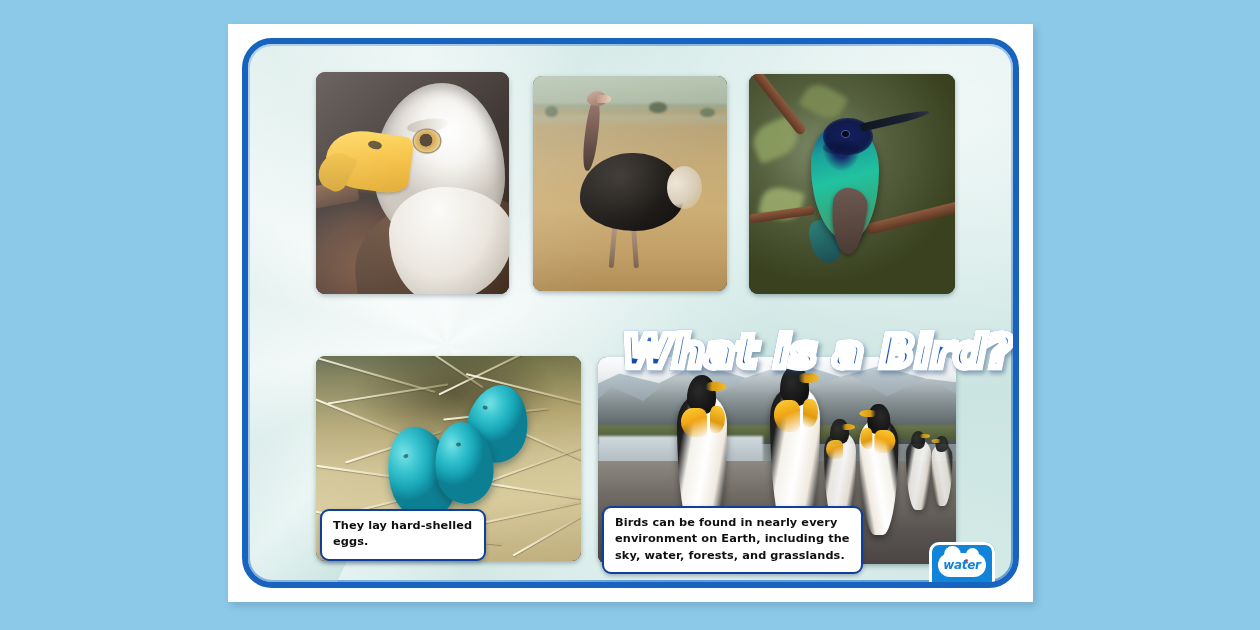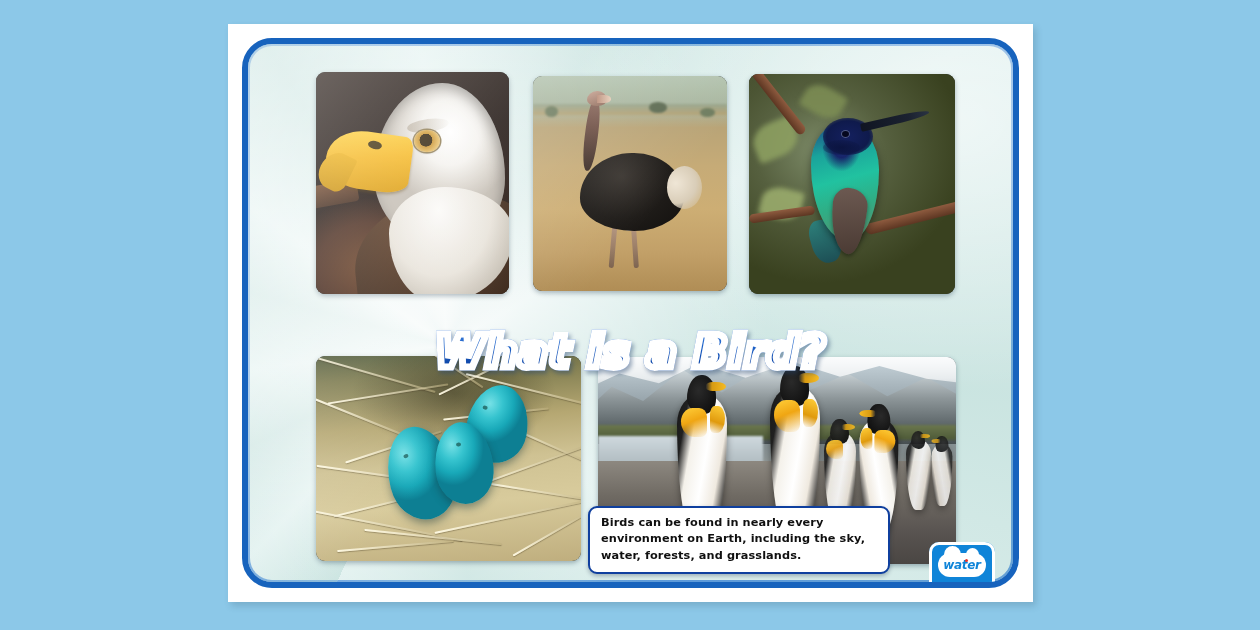--- a/index.html
+++ b/index.html
@@ -370,21 +370,21 @@
     letter-spacing: .1px;
     box-shadow: 0 2px 4px rgba(10,30,60,.3);
     z-index: 5;
   }
 
   
   .title {
     position: absolute;
     left: 0; right: 0;
     top: 281px;
-    text-align: center;
+    text-align: right;
     z-index: 6;
     font-family: "DejaVu Sans", sans-serif;
     font-size: 45px;
     font-weight: bold;
     font-style: italic;
     letter-spacing: .5px;
     color: #1257bf;
     background: linear-gradient(180deg, #4a8ae0 0%, #1f63c9 40%, #0f47a8 75%, #1b5ec2 100%);
     -webkit-background-clip: text;
     background-clip: text;
@@ -513,20 +513,21 @@
               <span class="spot" style="left:22%; top:30%;"></span>
             </div>
           <div class="egg e1">
               <span class="spot" style="left:30%; top:26%;"></span>
             </div>
           <div class="egg e2">
               <span class="spot" style="left:40%; top:24%;"></span>
             </div>
         </div>
       </div>
+      <div class="cap" style="left:72px; top:465px; width:166px;">They lay hard-shelled eggs.</div>
 
       <div class="photo peng" style="left:350px; top:313px; width:358px; height:207px;">
         <div class="scene">
           <div class="mountain"></div>
           <div class="snow"></div>
           <div class="grass"></div>
           <div class="water"></div>
           <div class="beach"></div>
 
           <div class="pen" style="left:22%; top:18%; width:14%; height:72%;">
@@ -561,21 +562,21 @@
               <div class="hd"></div>
               <div class="bk"></div>
           </div>
           <div class="pen flip" style="left:93%; top:42%; width:6%; height:30%; opacity:.8;">
             <div class="bd"></div>
               <div class="hd"></div>
               <div class="bk"></div>
           </div>
         </div>
       </div>
-      <div class="cap" style="left:340px; top:462px; width:302px;">Birds can be found in nearly every environment on Earth, including the sky, water, forests, and grasslands.</div>
+      <div class="cap" style="left:354px; top:462px; width:261px;">Birds can be found in nearly every environment on Earth, including the sky, water, forests, and grasslands.</div>
 
       <div class="logo">
         <div class="cloud">
           <span class="dot"></span>
           <span class="wordmark">water</span>
         </div>
       </div>
 
     </div>
   </div>

